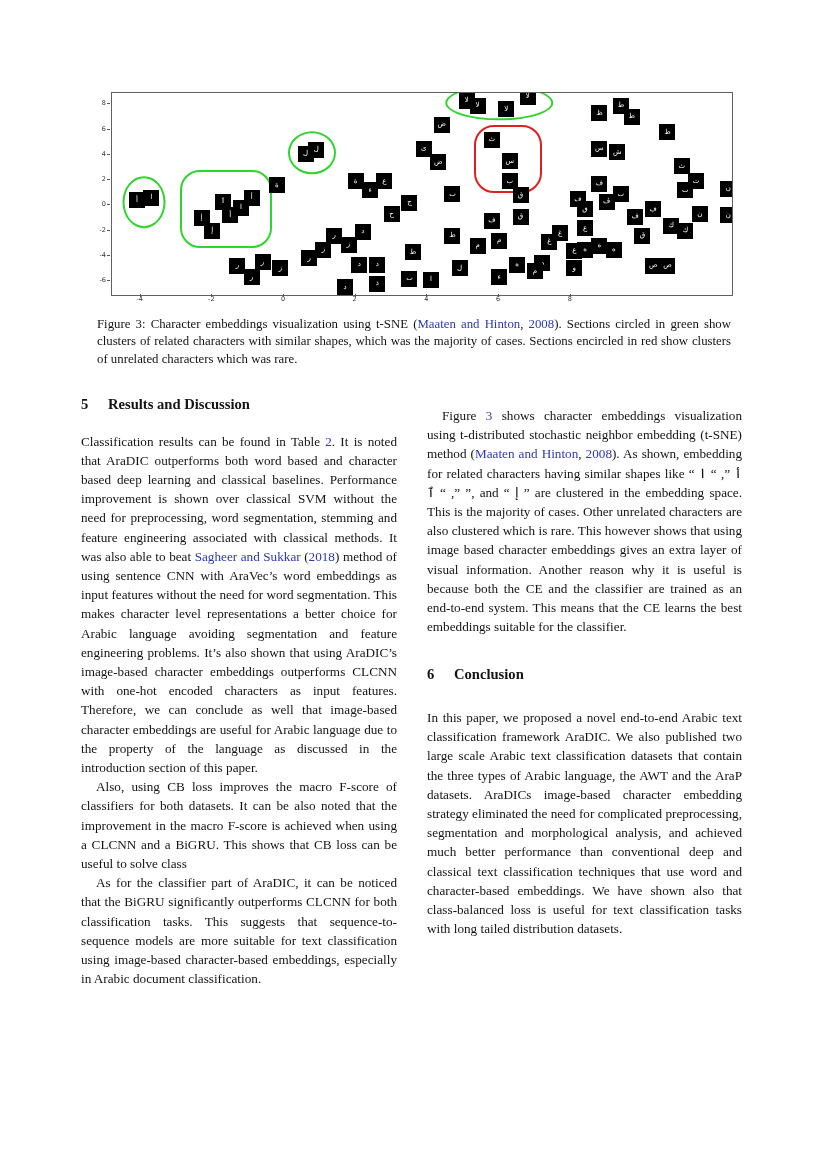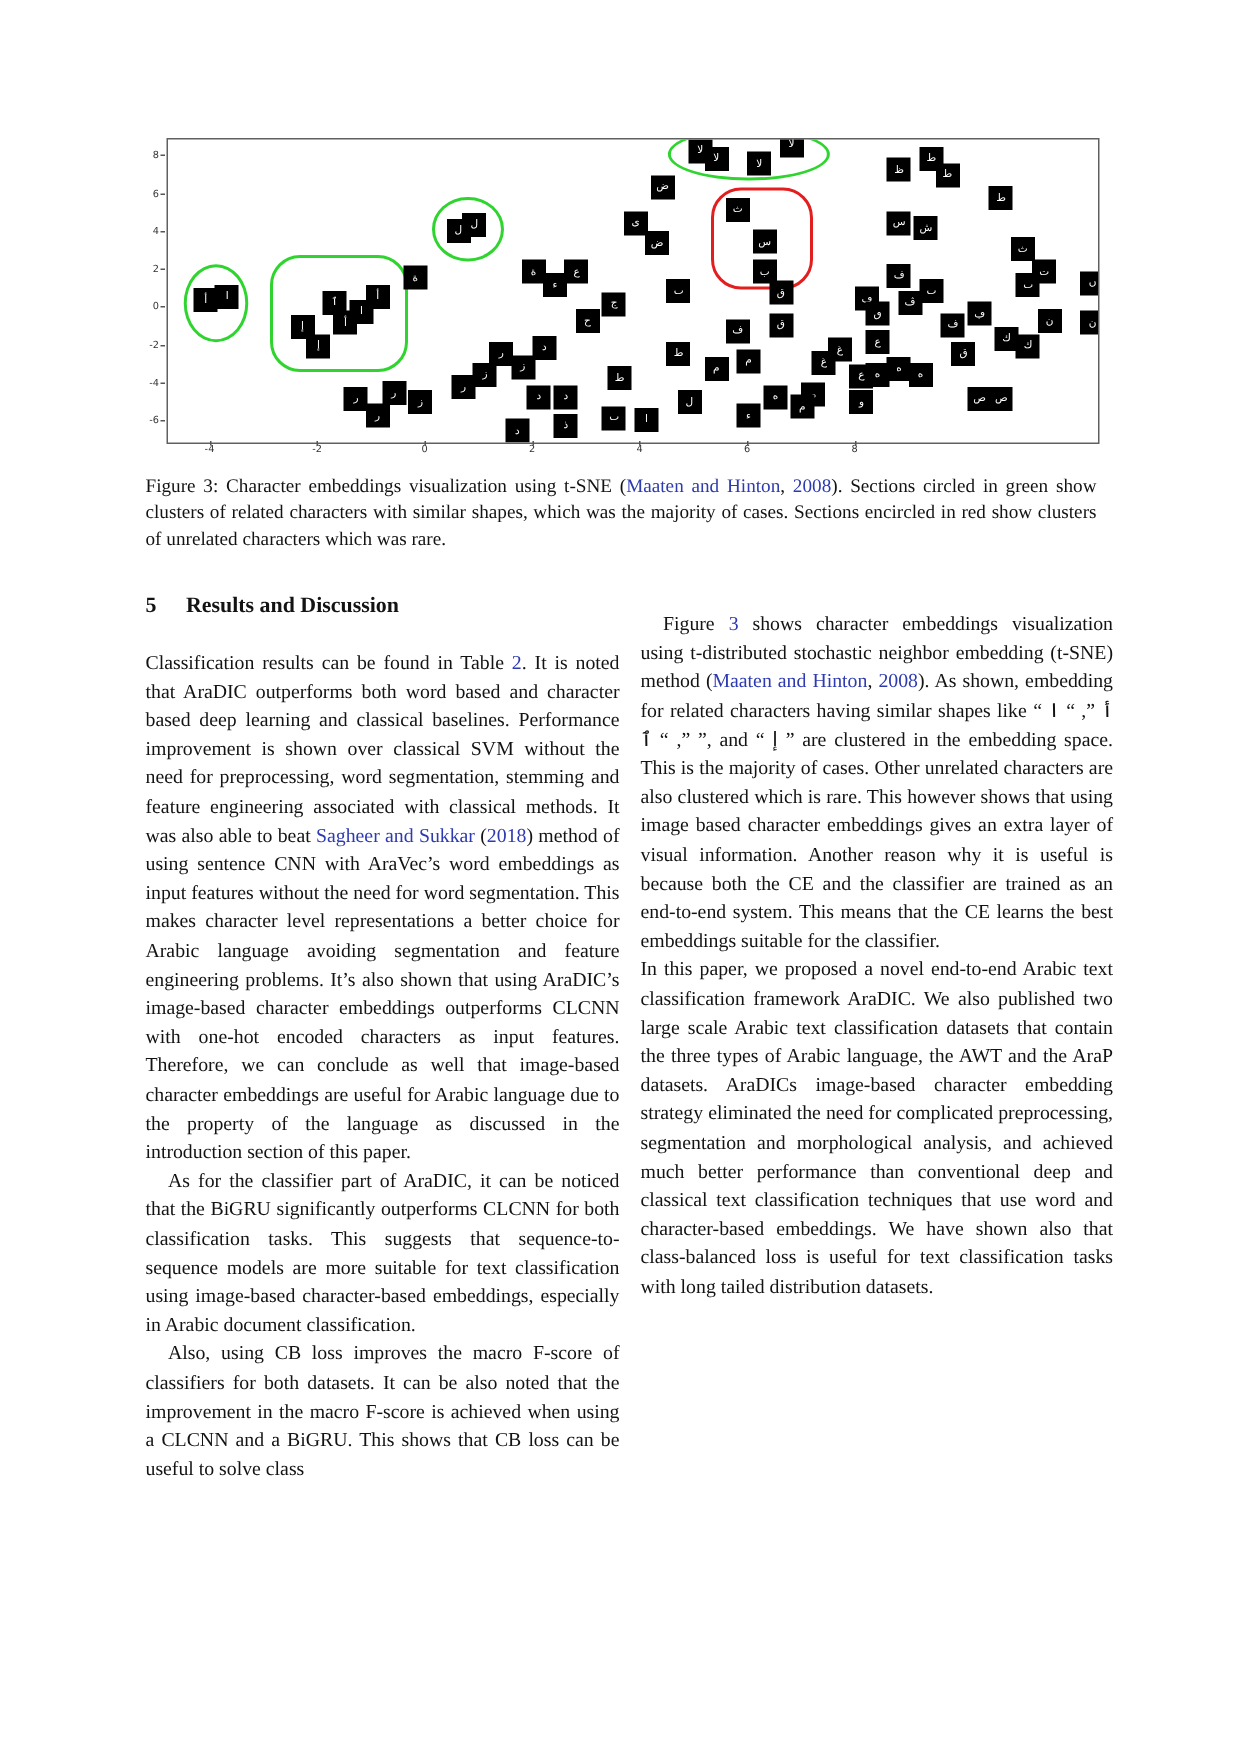--- a/index.html
+++ b/index.html
@@ -25,21 +25,21 @@
                font-family:"DejaVu Sans",sans-serif;font-size:6.5px;color:#333;}
   .xtick-mark{position:absolute;top:294px;width:1px;height:3px;background:#555;}
   .ytick-mark{position:absolute;left:107px;width:3px;height:1px;background:#555;}
 
   
   .caption{position:absolute;left:97px;top:316px;width:634px;
            font-size:12.8px;line-height:17.4px;text-align:justify;}
 
   
   .col{position:absolute;top:396px;}
-  .col-left{left:97px;width:316px;}
+  .col-left{left:81px;width:316px;}
   .col-right{left:427px;width:315px;}
   .col p{margin:0;font-size:13.2px;line-height:19.2px;text-align:justify;}
   .col p.indent{text-indent:15px;}
   .col p.after-head{margin-top:18px;}
   .col-right p.follow{margin-top:10px;}
   h2.section{font-size:14.6px;font-weight:bold;margin:0;line-height:17.5px;}
   h2.section .sec-num{margin-right:1.35em;}
   h2.section.h-conclusion{margin-top:30px;margin-bottom:24px;}
   .cite{color:var(--link-color,#2d3ab0);}
 </style>
@@ -175,25 +175,28 @@
 </div>
 
 <div class="caption"><span>Figure 3: Character embeddings visualization using t-SNE (</span><span class="cite">Maaten and Hinton</span><span>, </span><span class="cite">2008</span><span>). Sections circled in green show clusters of related characters with similar shapes, which was the majority of cases. Sections encircled in red show clusters of unrelated characters which was rare.</span></div>
 
 <div class="col col-left">
   <h2 class="section">
     <span class="sec-num">5</span><span>Results and Discussion</span>
   </h2>
   <div>
       <p class="after-head "><span>Classification results can be found in Table </span><span class="cite">2</span><span>. It is noted that AraDIC outperforms both word based and character based deep learning and classical baselines.  Performance improvement is shown over classical SVM without the need for preprocessing, word segmentation, stemming and feature engineering associated with classical methods. It was also able to beat </span><span class="cite">Sagheer and Sukkar</span><span> (</span><span class="cite">2018</span><span>) method of using sentence CNN with AraVec’s word embeddings as input features without the need for word segmentation.  This makes character level representations a better choice for Arabic language avoiding segmentation and feature engineering problems. It’s also shown that using AraDIC’s image-based character embeddings outperforms CLCNN with one-hot encoded characters as input features. Therefore, we can conclude as well that image-based character embeddings are useful for Arabic language due to the property of the language as discussed in the introduction section of this paper.</span></p>
+      <p class="indent "><span>Also, using CB loss improves the macro F-score of classifiers for both datasets.  It can be also noted that the improvement in the macro F-score is achieved when using a CLCNN and a BiGRU. This shows that CB loss can be useful to solve class</span></p>
       <p class="indent "><span>As for the classifier part of AraDIC, it can be noticed that the BiGRU significantly outperforms CLCNN for both classification tasks.  This suggests that sequence-to-sequence models are more suitable for text classification using image-based character-based embeddings, especially in Arabic document classification.</span></p>
-      <p class="indent "><span>Also, using CB loss improves the macro F-score of classifiers for both datasets.  It can be also noted that the improvement in the macro F-score is achieved when using a CLCNN and a BiGRU. This shows that CB loss can be useful to solve class</span></p>
     </div>
 </div>
 
 <div class="col col-right">
   <div>
       <p class="indent follow"><span>Figure </span><span class="cite">3</span><span> shows character embeddings visualization using t-distributed stochastic neighbor embedding (t-SNE) method (</span><span class="cite">Maaten and Hinton</span><span>, </span><span class="cite">2008</span><span>). As shown, embedding for related characters having similar shapes like “ أ ”, “ ا ”, “ ٱ ”, and “ إ ” are clustered in the embedding space. This is the majority of cases. Other unrelated characters are also clustered which is rare. This however shows that using image based character embeddings gives an extra layer of visual information. Another reason why it is useful is because both the CE and the classifier are trained as an end-to-end system.  This means that the CE learns the best embeddings suitable for the classifier.</span></p>
     </div>
+  <h2 class="section h-conclusion">
+    <span class="sec-num">6</span><span>Conclusion</span>
+  </h2>
   <div>
       <p class=""><span>In this paper, we proposed a novel end-to-end Arabic text classification framework AraDIC. We also published two large scale Arabic text classification datasets that contain the three types of Arabic language, the AWT and the AraP datasets. AraDICs image-based character embedding strategy eliminated the need for complicated preprocessing, segmentation and morphological analysis, and achieved much better performance than conventional deep and classical text classification techniques that use word and character-based embeddings. We have shown also that class-balanced loss is useful for text classification tasks with long tailed distribution datasets.</span></p>
     </div>
 </div>
 
 </body></html>

